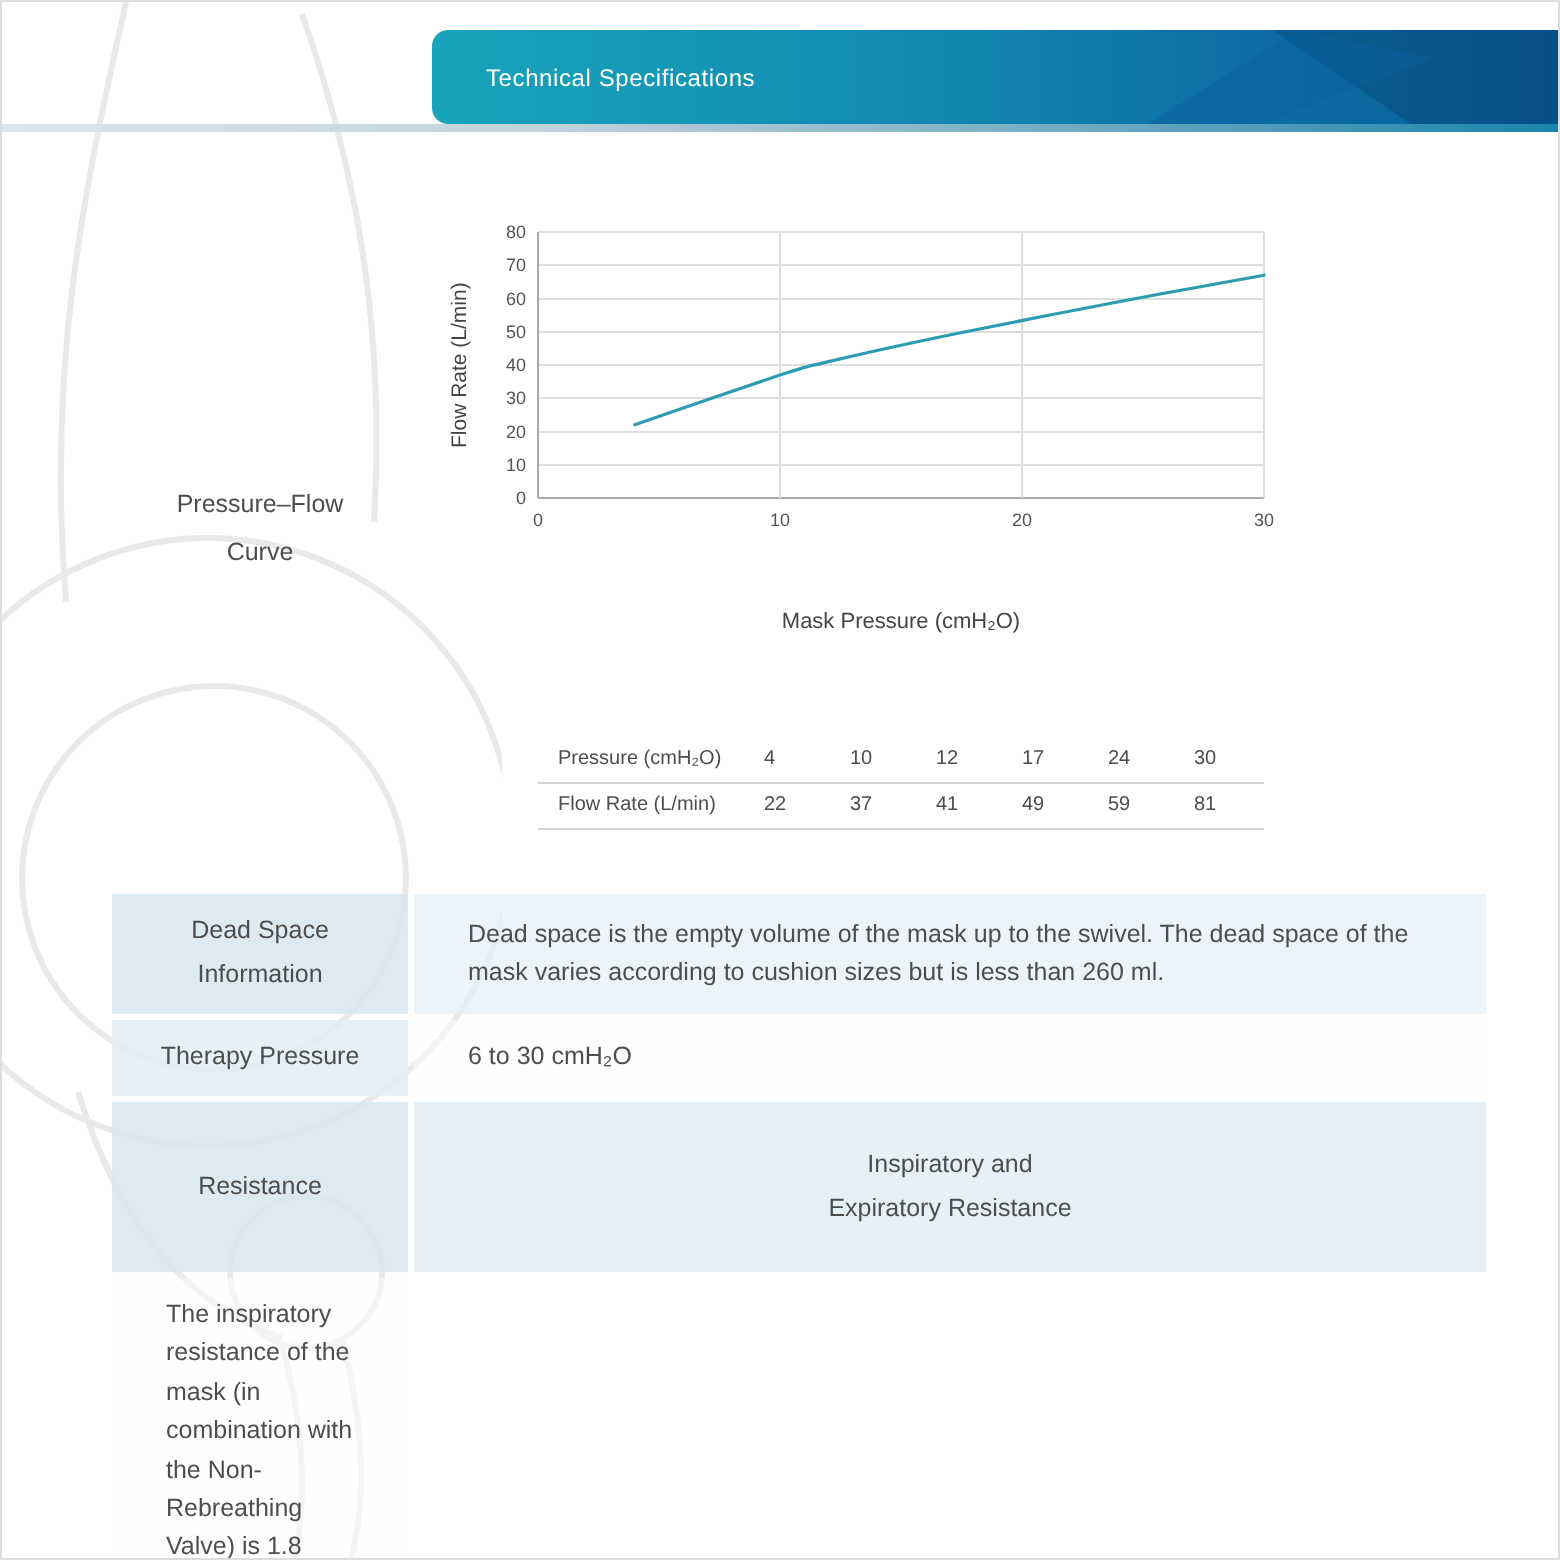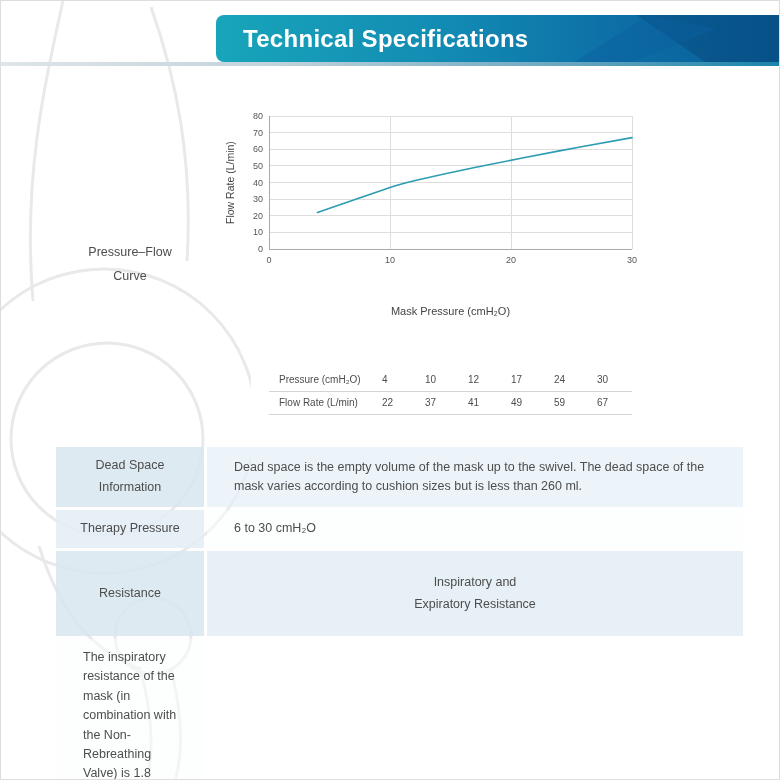--- a/index.html
+++ b/index.html
@@ -16,21 +16,21 @@
   .banner{
     position:absolute;left:215px;top:14px;right:0;height:47px;z-index:2;
     border-radius:8px 0 0 8px;overflow:hidden;
     background:linear-gradient(90deg,#18a5ba 0%,#128ab3 42%,#0d6ea5 72%,#085d96 100%);
     display:flex;align-items:center;padding-left:27px;
   }
   .banner .deco1{position:absolute;right:0;top:0;width:230px;height:100%;
     background:rgba(6,52,104,.30);clip-path:polygon(38% 0,100% 0,100% 100%,68% 100%)}
   .banner .deco2{position:absolute;right:55px;top:0;width:150px;height:100%;
     background:rgba(12,95,160,.45);clip-path:polygon(0 100%,50% 0,95% 30%,38% 100%)}
-  .banner h1{position:relative;color:#fff;font-size:24px;font-weight:700;letter-spacing:.3px;z-index:1}
+  .banner h1{position:relative;color:#fff;font-size:12px;font-weight:400;letter-spacing:.3px;z-index:1}
   .divider{position:absolute;left:0;top:61px;width:100%;height:4px;z-index:1;
     background:linear-gradient(90deg,#dfe5e8 0%,#c2d3dc 35%,#6fa9c1 70%,#1b84ab 100%)}
 
   
   .rows{position:absolute;left:55px;top:84px;width:687px;z-index:1;
     display:grid;grid-template-columns:148px 1fr;gap:3px}
   .cell{font-size:12.5px;line-height:1.55;white-space:pre-line}
   .lab{display:flex;align-items:center;justify-content:center;text-align:center;
     padding:8px 10px;line-height:1.75;background:rgba(215,230,239,.85)}
   .lab.even{background:rgba(226,237,244,.85)}
@@ -134,21 +134,21 @@
         <td>24</td>
         <td>30</td>
       </tr>
       <tr>
         <td class="tl">Flow Rate (L/min)</td>
         <td>22</td>
         <td>37</td>
         <td>41</td>
         <td>49</td>
         <td>59</td>
-        <td>67</td>
+        <td>81</td>
       </tr>
       </tbody>
     </table>
   </div>
 
   <div class="cell lab odd h50">Dead Space
 Information</div>
   <div class="cell con odd h50">Dead space is the empty volume of the mask up to the swivel. The dead space of the mask varies according to cushion sizes but is less than 260 ml.</div>
 
   <div class="cell lab even h33">Therapy Pressure</div>

